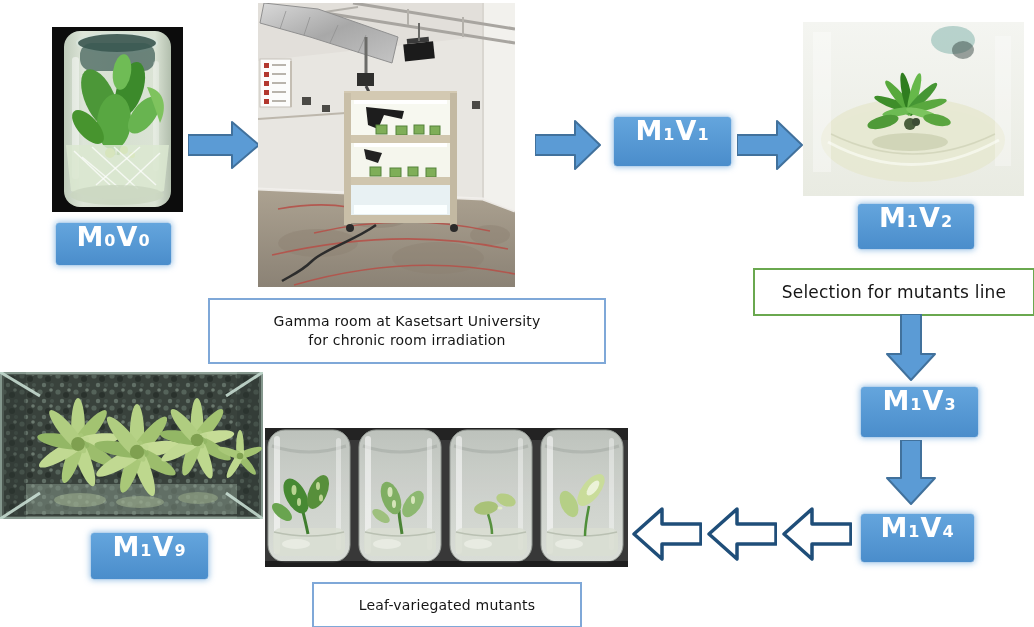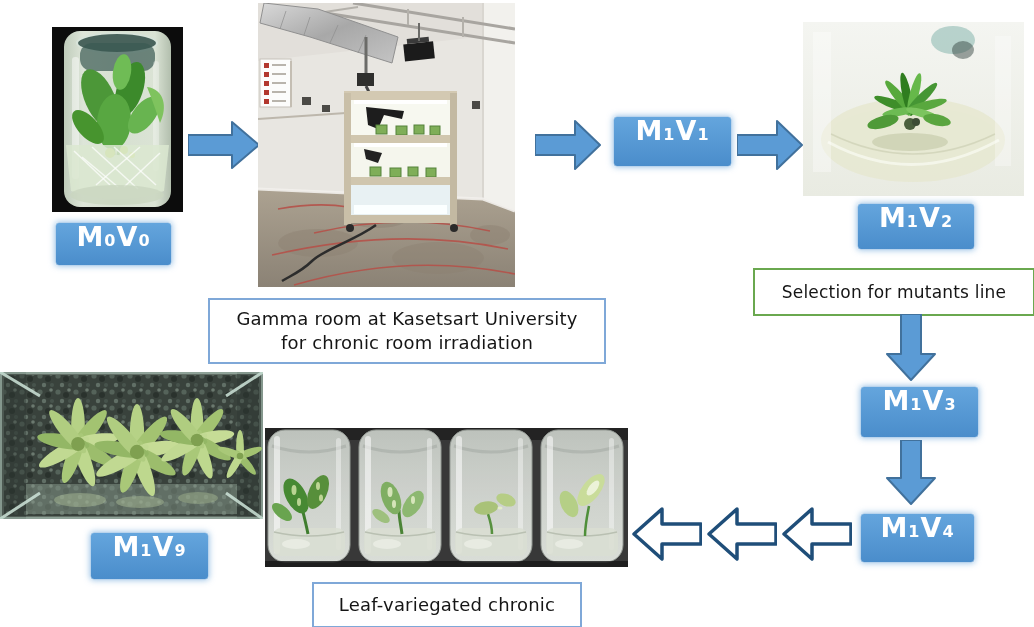--- a/index.html
+++ b/index.html
@@ -15,21 +15,21 @@
     border:1px solid #b9d4ed;border-radius:4px;
     box-shadow:0 0 6px rgba(91,155,213,.65);
     color:#ffffff;
   }
   .stage-label .base{font-size:27px;font-weight:bold;line-height:1;}
   .stage-label .sub{font-size:16px;font-weight:bold;line-height:1;margin:0 1px;}
   .caption-box{
     position:absolute;display:flex;flex-direction:column;justify-content:center;
     background:#ffffff;color:#151515;text-align:center;
   }
-  .caption-box .line{font-size:18px;letter-spacing:.2px;line-height:1.35;}
+  .caption-box .line{font-size:14px;letter-spacing:.2px;line-height:1.35;}
   .caption-blue{border:2px solid #7fa8d8;}
   .caption-green{border:2px solid #6aa84f;}
   .arrow{position:absolute;line-height:0;}
 </style>
 </head>
 <body>
 
 <div id="stage">
 
   <div class="photo" style="left:52px;top:27px;">
@@ -448,21 +448,21 @@
         <path d="M46,108 C46,98 48,88 50,78" stroke="#4f8f3a" stroke-width="2.5" fill="none"></path>
         <ellipse cx="52" cy="62" rx="9" ry="19" fill="#c9dc9a" transform="rotate(38 52 62)"></ellipse>
         <ellipse cx="54" cy="60" rx="4" ry="9" fill="#ecf2d8" transform="rotate(38 54 60)"></ellipse>
         <ellipse cx="30" cy="76" rx="8" ry="14" fill="#b5cf86" transform="rotate(-25 30 76)"></ellipse>
       </g>
       <rect y="133" width="363" height="6" fill="#161616" opacity=".75"></rect>
     </svg>
   </div>
 
   <div class="caption-box caption-blue" style="left:312px;top:582px;width:266px;height:42px;">
-    <span class="line">Leaf-variegated chronic</span>
+    <span class="line">Leaf-variegated mutants</span>
   </div>
 
   <div class="caption-box caption-blue" style="left:208px;top:298px;width:394px;height:62px;">
     <span class="line">Gamma room at Kasetsart University</span>
     <span class="line">for chronic room irradiation</span>
   </div>
 
 </div>
 
 </body></html>

